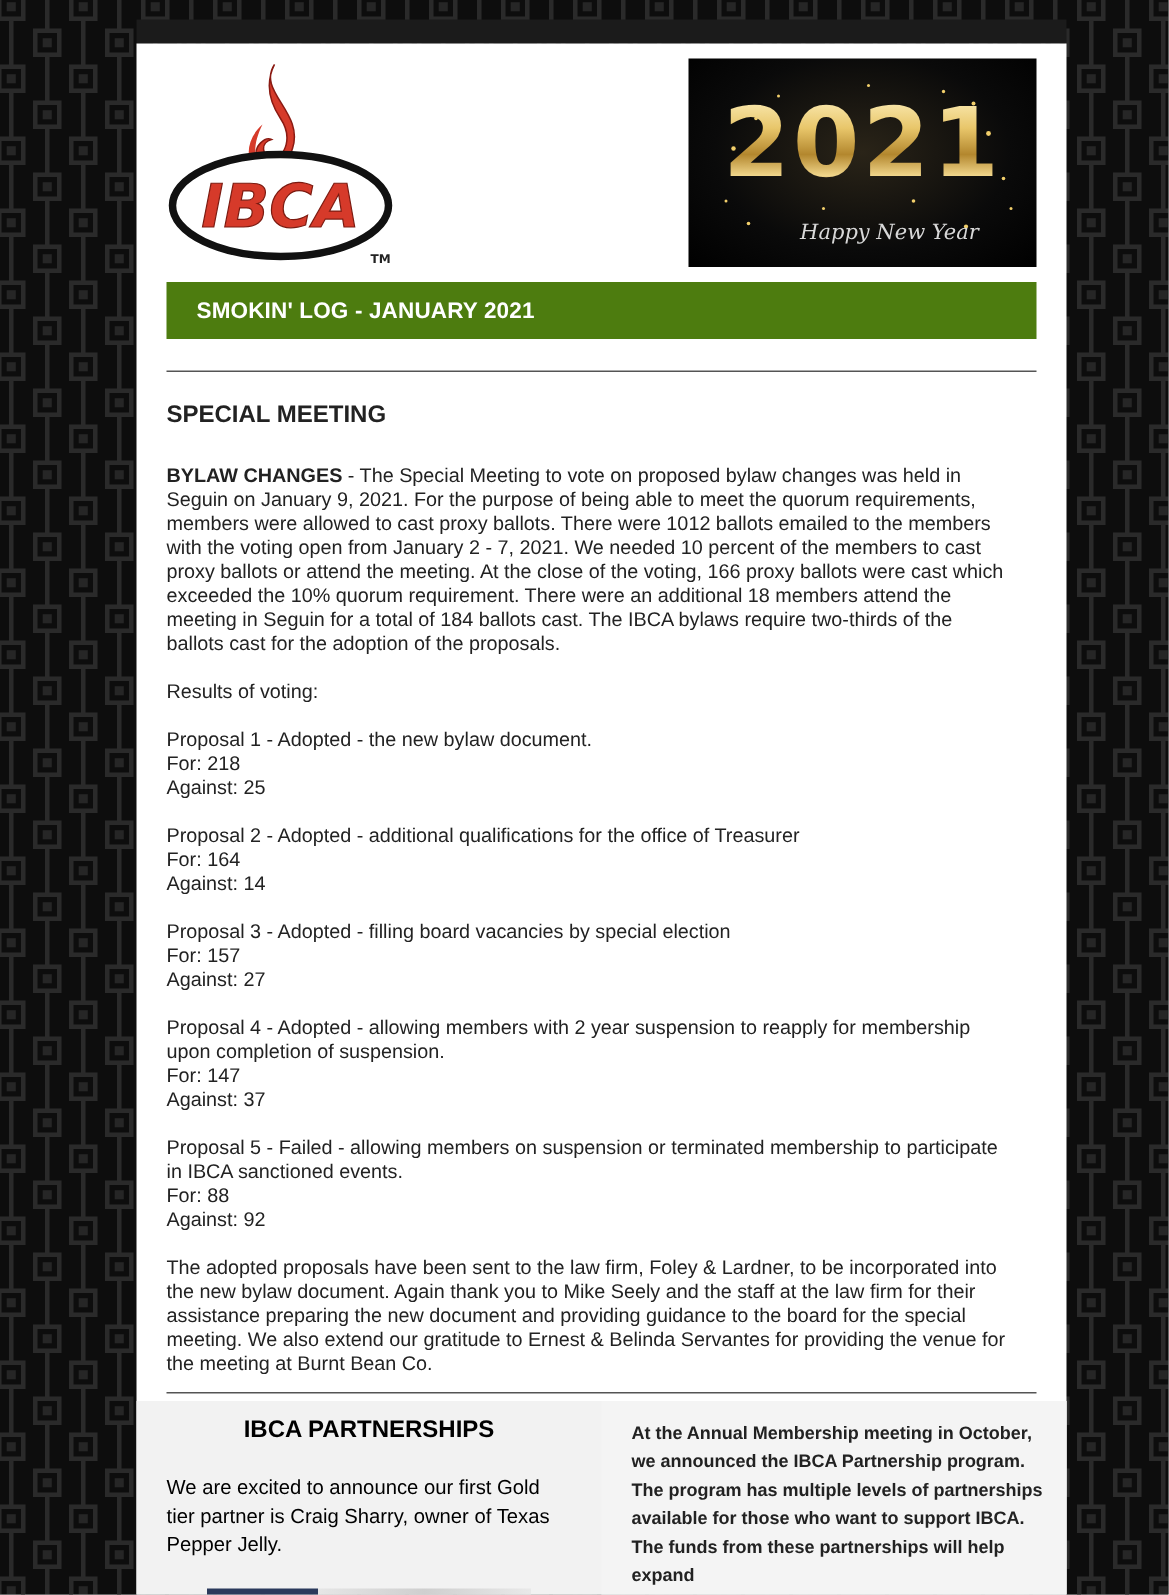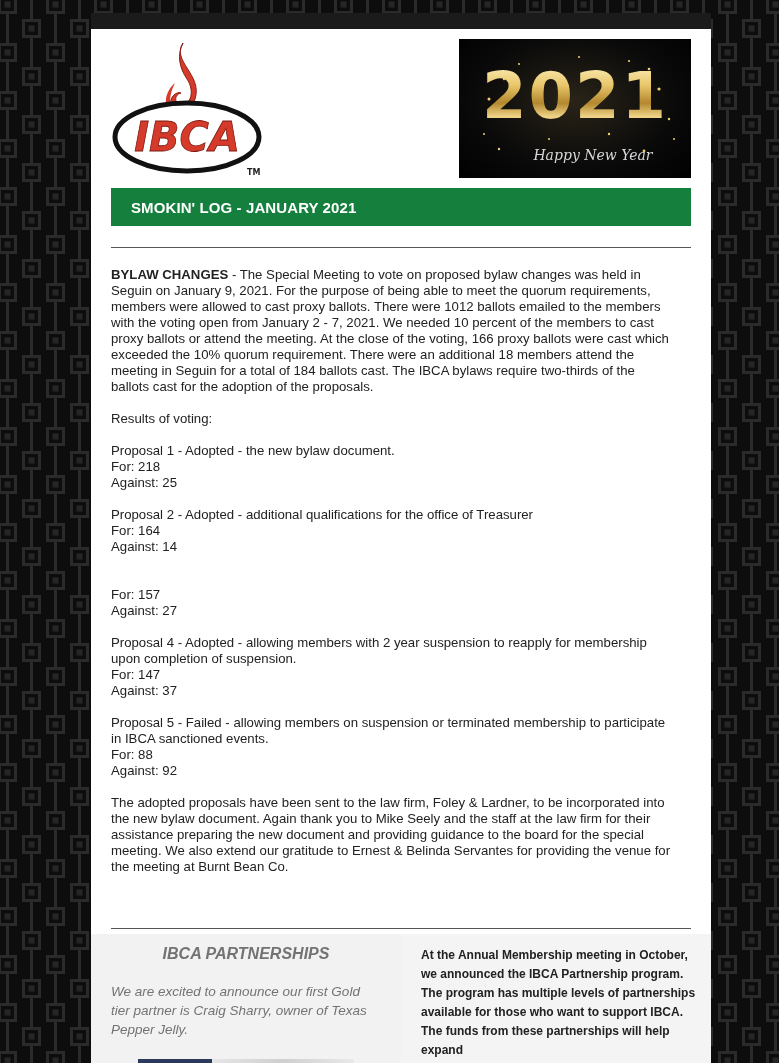--- a/index.html
+++ b/index.html
@@ -46,21 +46,21 @@
     line-height: 70px;
   }
   .hero-sub {
     position: absolute; left: 0; right: 0; top: 108px; text-align: center;
     font-family: "DejaVu Serif", serif; font-style: italic; font-size: 14px;
     color: #d8d8d8;
     padding-left: 36px;
   }
   .title-bar {
     position: absolute; left: 20px; top: 159px; width: 580px; height: 38px;
-    background: #15803d;
+    background: #4d7c0f;
   }
   .title-bar span {
     position: absolute; left: 20px; top: 11px;
     color: #ffffff; font-weight: bold; font-size: 15px; letter-spacing: 0.1px;
   }
   .divider {
     position: absolute; left: 20px; width: 580px; height: 0;
     border-top: 1px solid #555;
   }
   .content {
@@ -72,21 +72,21 @@
   }
   .content p { margin: 0 16px 16px 0; }
   .content b { font-weight: bold; }
   .partners {
     position: absolute; left: 0; top: 905px; width: 620px; height: 140px;
     background: #f2f2f2;
   }
   .partners .right-bg {
     position: absolute; left: 310px; top: 0; width: 310px; height: 140px; background: #f4f4f4;
   }
-  .p-left { position: absolute; left: 20px; top: 10px; width: 270px; font-size: 13.5px; line-height: 19px; color: #737373; font-style: italic; }
+  .p-left { position: absolute; left: 20px; top: 10px; width: 270px; font-size: 13.5px; line-height: 19px; color: #000000; }
   .p-left h3 { margin: 0 0 18px 0; text-align: center; font-size: 16px; font-weight: bold; line-height: 20px; }
   .p-right { position: absolute; left: 330px; top: 12px; width: 275px; font-size: 12px; line-height: 19px; color: #222; font-weight: bold; }
   .p-img {
     position: absolute; left: 47px; top: 125px; width: 216px; height: 20px;
   }
   .p-img .a { position: absolute; left: 0; top: 0; width: 74px; height: 20px; background: #2b3a5c; }
   .p-img .b { position: absolute; left: 74px; top: 0; width: 142px; height: 20px; background: linear-gradient(90deg, #e6e6e6, #cfcfcf, #e9e9e9); }
 </style>
 </head>
 <body>
@@ -147,35 +147,36 @@
     <div class="hero-sub">Happy New Year</div>
   </div>
 
   <div class="title-bar">
     <span>SMOKIN' LOG - JANUARY 2021</span>
   </div>
 
   <div class="divider" style="top:218px;"></div>
 
   <div class="content">
+    <div class="section-title">SPECIAL MEETING</div>
     <p><b>BYLAW CHANGES</b><span> - The Special Meeting to vote on proposed bylaw changes was held in Seguin on January 9, 2021. For the purpose of being able to meet the quorum requirements, members were allowed to cast proxy ballots. There were 1012 ballots emailed to the members with the voting open from January 2 - 7, 2021. We needed 10 percent of the members to cast proxy ballots or attend the meeting. At the close of the voting, 166 proxy ballots were cast which exceeded the 10% quorum requirement. There were an additional 18 members attend the meeting in Seguin for a total of 184 ballots cast. The IBCA bylaws require two-thirds of the ballots cast for the adoption of the proposals.</span></p>
     <p>Results of voting:</p>
 
     <p>
       <span>Proposal 1 - Adopted - the new bylaw document.</span><br>
       <span>For: 218</span><br>
       <span>Against: 25</span>
     </p>
     <p>
       <span>Proposal 2 - Adopted - additional qualifications for the office of Treasurer</span><br>
       <span>For: 164</span><br>
       <span>Against: 14</span>
     </p>
     <p>
-      <br>
+      <span>Proposal 3 - Adopted - filling board vacancies by special election</span><br>
       <span>For: 157</span><br>
       <span>Against: 27</span>
     </p>
     <p>
       <span>Proposal 4 - Adopted - allowing members with 2 year suspension to reapply for membership upon completion of suspension.</span><br>
       <span>For: 147</span><br>
       <span>Against: 37</span>
     </p>
     <p>
       <span>Proposal 5 - Failed - allowing members on suspension or terminated membership to participate in IBCA sanctioned events.</span><br>

